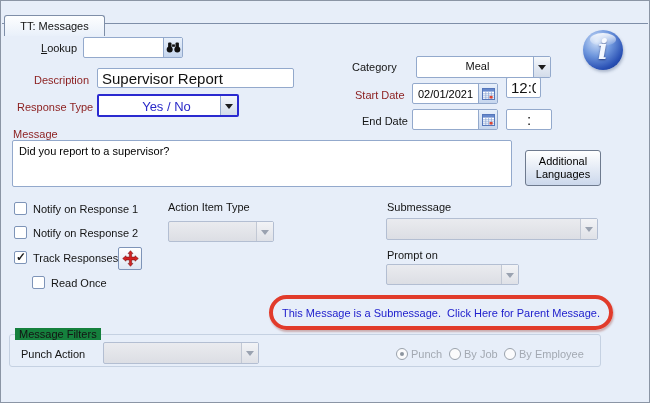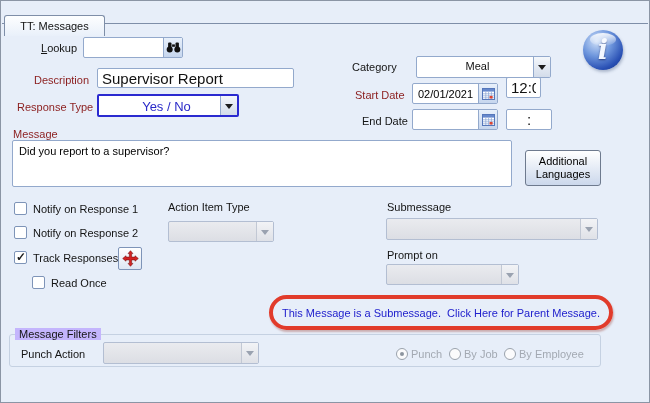--- a/index.html
+++ b/index.html
@@ -60,21 +60,21 @@
   .radlab { color:#a3a9b2; }
 
   .movebtn { position:absolute; border:1px solid #7e94b8; border-radius:2px;
     background:linear-gradient(#ffffff,#dde6f4); display:flex; align-items:center; justify-content:center; cursor:pointer; }
 
   .oval { position:absolute; border:4px solid #e13b2b; border-radius:19px;
     box-shadow:1px 2px 2px rgba(140,30,15,.30); display:flex; align-items:center; justify-content:center; z-index:5; }
   .sublink { font-size:11px; color:#2121cd; white-space:pre; cursor:pointer; }
 
   .group { position:absolute; border:1px solid #c5d1e2; border-radius:3px; }
-  .group-label { position:absolute; background:#c4b5fd; padding:0 4px; font-size:11px; color:#141414; white-space:nowrap; }
+  .group-label { position:absolute; background:#15803d; padding:0 4px; font-size:11px; color:#141414; white-space:nowrap; }
 
   .info { position:absolute; border-radius:50%;
     background:radial-gradient(circle at 34% 28%, #cfe0f8 0%, #6f97dd 38%, #2950b4 72%, #16307d 100%);
     display:flex; align-items:center; justify-content:center; cursor:pointer;
     box-shadow:1px 2px 3px rgba(60,80,120,.35); }
   .info::before { content:""; position:absolute; left:7px; top:3px; width:26px; height:13px; border-radius:50%;
     background:linear-gradient(rgba(255,255,255,.9), rgba(255,255,255,.05)); }
   .info .ig { font-family:"DejaVu Serif", serif; font-style:italic; font-weight:bold; font-size:27px; color:#f2f7ff;
     text-shadow:0 1px 2px rgba(0,10,60,.55); margin-top:-2px; }
 </style>

